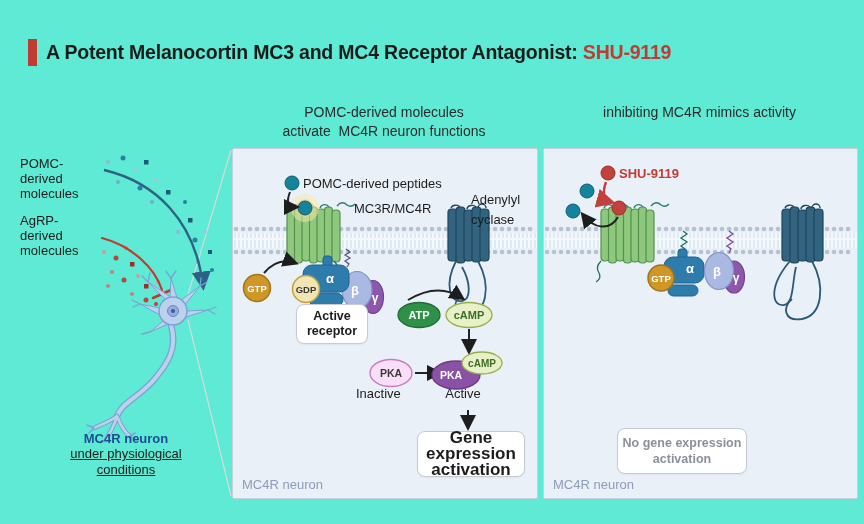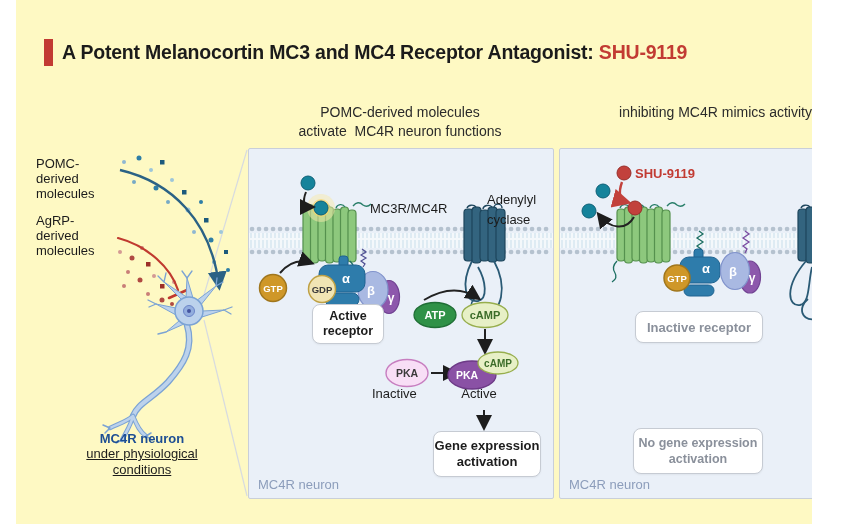--- a/index.html
+++ b/index.html
@@ -1,17 +1,17 @@
 <!DOCTYPE html>
 <html><head>
 <meta charset="utf-8">
 <style>
   html,body { margin:0; padding:0; background:#fff; }
-  .page { position:relative; width:796px; height:524px; background:#fef9c3;
-          font-family:"Liberation Sans", sans-serif; overflow:hidden;margin-left:16px; }
+  .page { position:relative; width:864px; height:524px; background:#5eead4;
+          font-family:"Liberation Sans", sans-serif; overflow:hidden; }
 
   
   .accent-bar { position:absolute; left:28px; top:39px; width:9px; height:27px; background:#c23b33; }
   .title { position:absolute; left:46px; top:41px; font-size:19.5px; font-weight:700;
            color:#1b1b1b; letter-spacing:-0.2px; white-space:nowrap; }
   .title .hl { color:#c23b33; }
 
   
   .panel-heading { position:absolute; top:103px; font-size:14px; line-height:19px;
                    color:#2b2b2b; text-align:center; }
@@ -28,21 +28,21 @@
 
   .panel-footer { position:absolute; left:9px; bottom:6px; font-size:13px; color:#8c9dbb; }
 
   
   .wbox { position:absolute; background:#fff; border:1px solid #c6cbd3; border-radius:8px;
           display:flex; align-items:center; justify-content:center; text-align:center;
           font-weight:700; white-space:pre-wrap; box-shadow:0 1px 2px rgba(0,0,0,.05); }
   .wbox.dark { color:#1c1c1c; }
   .wbox.gray { color:#8a909b; }
   #box-active-receptor { left:63px; top:155px; width:70px; height:38px; font-size:12.5px; line-height:15px; }
-  #box-gene { left:184px; top:282px; width:106px; height:44px; font-size:13px; line-height:16px; }
+  #box-gene { left:184px; top:282px; width:106px; height:44px; font-size:17px; line-height:16px; }
   #box-inactive { left:75px; top:162px; width:126px; height:30px; font-size:13px; }
   #box-nogene { left:73px; top:279px; width:128px; height:44px; font-size:12.5px; line-height:16px; }
 
   
   .lbl { position:absolute; font-size:13px; color:#1c1c1c; }
   .multiline { white-space:pre-wrap; }
   #legend-peptides-label { left:70px; top:27px; }
   #label-mc3r { left:121px; top:52px; }
   #label-adenylyl { left:238px; top:41px; line-height:20px; }
   #label-pka-inactive-state { left:123px; top:237px; width:70px; text-align:left; }
@@ -273,20 +273,21 @@
       <text class="svgtxt" x="158" y="228" font-size="10.5" font-weight="700" fill="#3a3a3a">PKA</text>
       <line x1="182" y1="224" x2="206" y2="224" stroke="#222" stroke-width="2" marker-end="url(#ah-blk-m)"></line>
       <g>
         <ellipse cx="223" cy="226" rx="24" ry="14" fill="#8a51a5" stroke="#6d3a87" stroke-width="1.3"></ellipse>
         <ellipse cx="249" cy="214" rx="20" ry="11" fill="#e7f0c6" stroke="#97ae4d" stroke-width="1.3"></ellipse>
         <text class="svgtxt wtxt" x="218" y="230" font-size="10.5">PKA</text>
         <text class="svgtxt" x="249" y="218" font-size="10" font-weight="700" fill="#3c6d2a">cAMP</text>
       </g>
       <line x1="235" y1="261" x2="235" y2="278" stroke="#222" stroke-width="2" marker-end="url(#ah-blk-m)"></line>
     </svg>
+    <div class="lbl" id="legend-peptides-label">POMC-derived peptides</div>
     <div class="lbl" id="label-mc3r">MC3R/MC4R</div>
     <div class="lbl multiline" id="label-adenylyl">Adenylyl
 cyclase</div>
     <div class="wbox dark" id="box-active-receptor">Active
 receptor</div>
     <div class="lbl" id="label-pka-inactive-state">Inactive</div>
     <div class="lbl" id="label-pka-active-state">Active</div>
     <div class="wbox dark" id="box-gene">Gene expression
 activation</div>
     <div class="panel-footer">MC4R neuron</div>
@@ -371,19 +372,18 @@
             <path d="M 19 2 A 5 4 0 0 1 28 0"></path>
             <path d="M 30 1 A 4 4 0 0 1 38 1"></path>
         </g>
         <g stroke="#2a5a75" stroke-width="1.8" fill="none">
           <path d="M 8 54 C -14 80, -10 100, 2 98 C 12 96, 10 76, 14 60"></path>
           <path d="M 30 54 C 44 80, 40 108, 20 112 C 2 115, 0 100, 10 92"></path>
         </g>
       </g>
     </svg>
     <div class="lbl" id="label-shu">SHU-9119</div>
-    <div class="wbox gray" id="box-inactive">Inactive receptor</div>
     <div class="wbox gray" id="box-nogene">No gene expression
 activation</div>
     <div class="panel-footer">MC4R neuron</div>
   </div>
 
 </div>
 
 </body></html>

